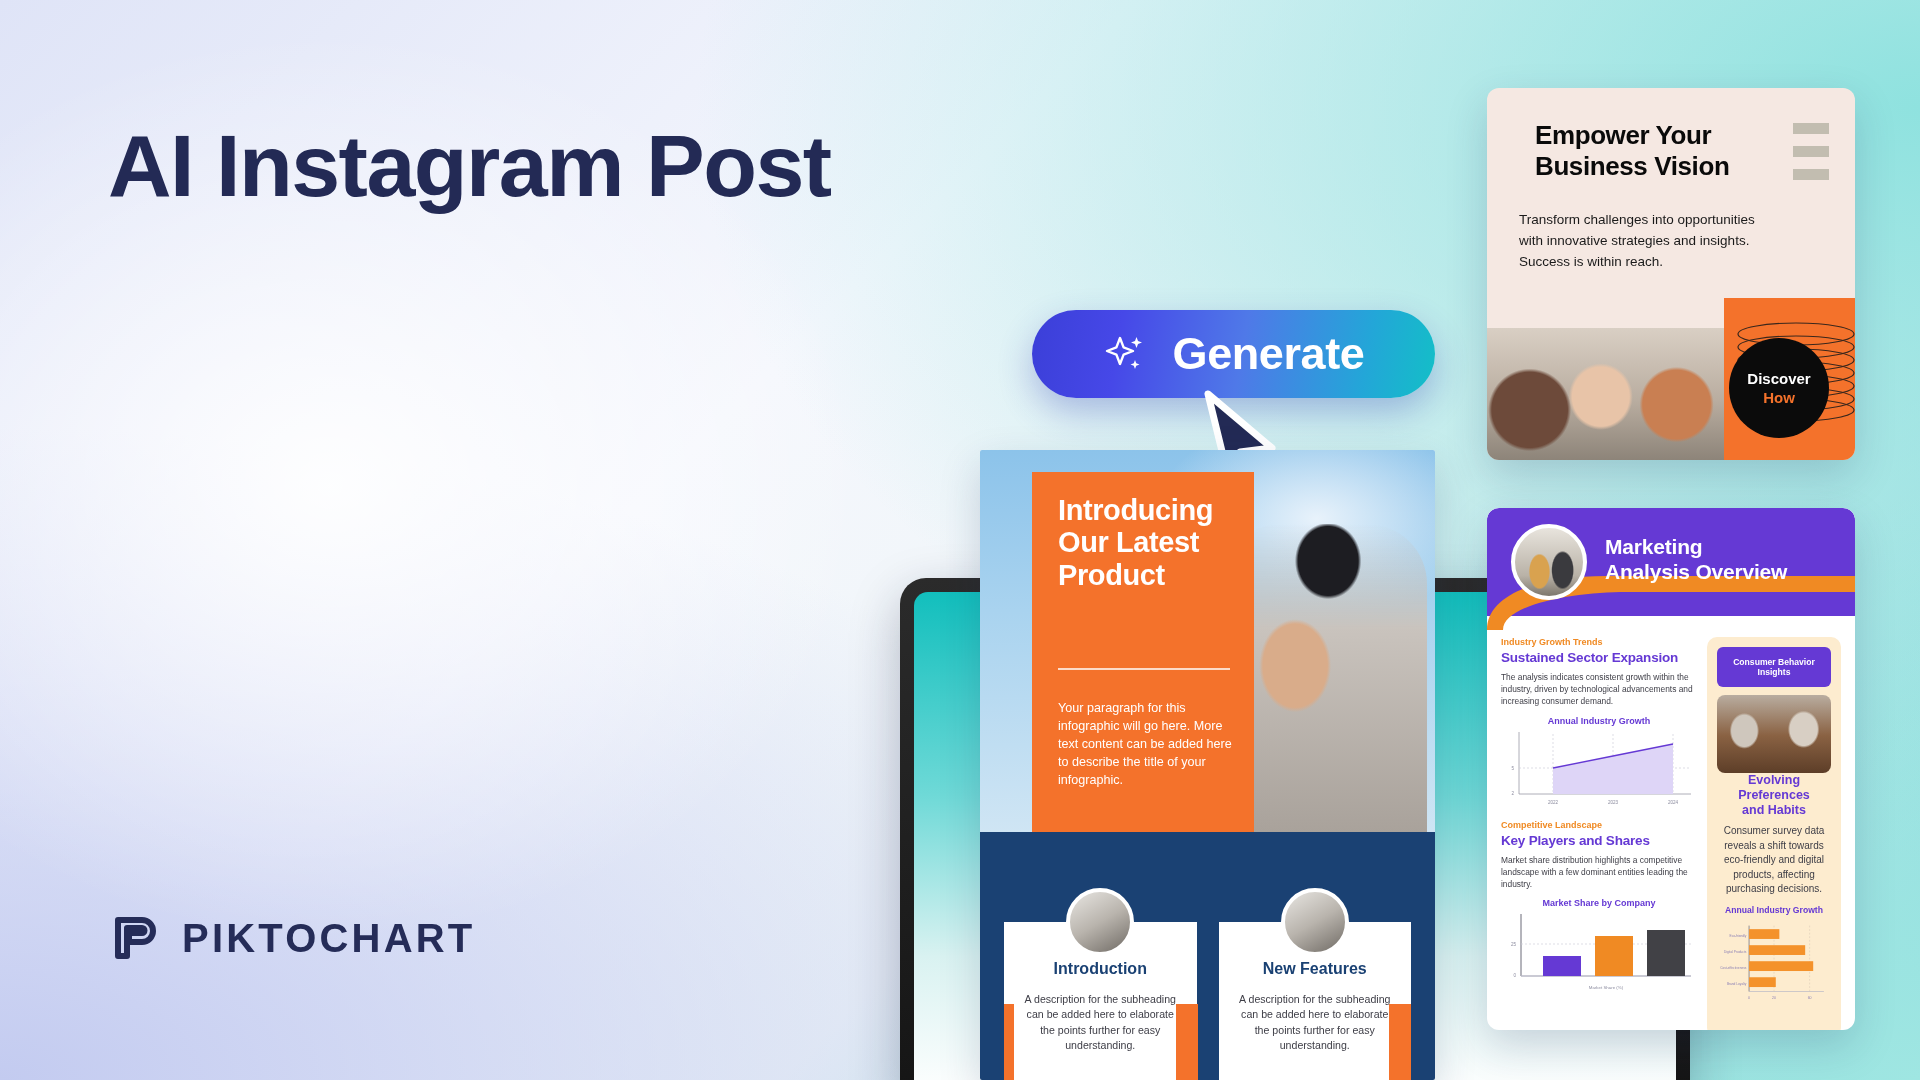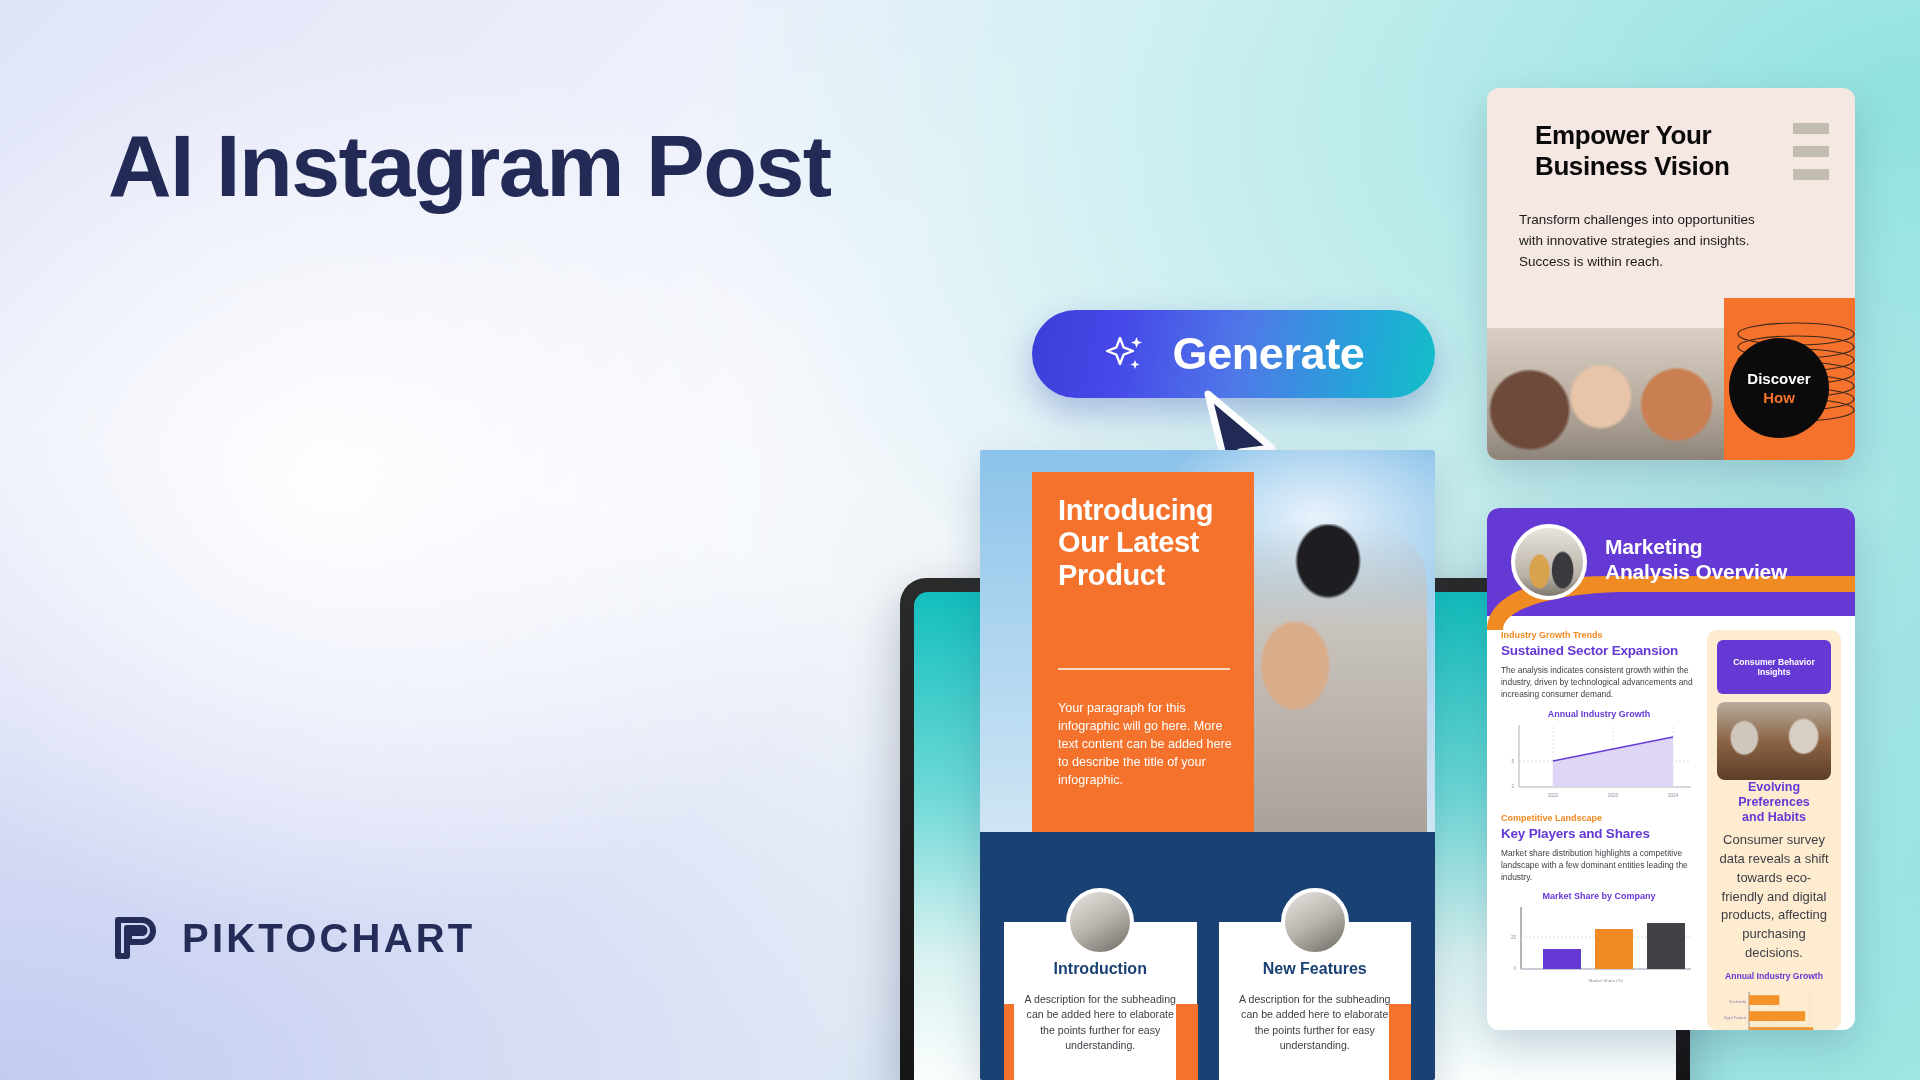--- a/index.html
+++ b/index.html
@@ -73,36 +73,36 @@
   #card-marketing { left: 1487px; top: 508px; width: 368px; height: 522px; border-radius: 12px; background: #fff; }
   #card-marketing .hdr { position: absolute; left: 0; top: 0; width: 100%; height: 108px; background: #6539d4; border-radius: 12px 12px 0 0; }
   #card-marketing .hdr-curve { position: absolute; left: 0; top: 66px; width: 100%; height: 56px; }
   #card-marketing .avatar { position: absolute; left: 24px; top: 16px; width: 76px; height: 76px; border-radius: 50%; border: 4px solid #fff;
     background:
       radial-gradient(32% 54% at 36% 64%, #d9a24f 0%, #d9a24f 44%, rgba(217,162,79,0) 49%),
       radial-gradient(34% 58% at 70% 62%, #3a3a3e 0%, #3a3a3e 44%, rgba(58,58,62,0) 49%),
       linear-gradient(180deg, #e8e4dd 0%, #b9b2a7 70%, #7d776d 100%); }
   #card-marketing .hdr-title { position: absolute; left: 118px; top: 26px; color: #fff; font-size: 21px; font-weight: 800; line-height: 1.2; letter-spacing: -0.2px; }
 
-  .mk-body { position: absolute; left: 0; top: 122px; width: 100%; height: 400px; display: flex; gap: 10px; padding: 0 14px; }
+  .mk-body { position: absolute; left: 0; top: 129px; width: 100%; height: 400px; display: flex; gap: 10px; padding: 0 14px; }
   .mk-col-l { width: 196px; }
   .mk-col-r { flex: 1; background: #fdeccf; border-radius: 10px; padding: 10px 10px 12px; }
   .kicker { font-size: 9px; font-weight: 600; color: #f08a23; margin-bottom: 3px; }
   .sub { font-size: 13.5px; font-weight: 800; color: #6539d4; margin-bottom: 6px; letter-spacing: -0.2px; }
   .para { font-size: 8.4px; line-height: 1.45; color: #3d3d46; }
   .chart-title { font-size: 9px; font-weight: 700; color: #6539d4; text-align: center; margin: 8px 0 2px; }
   .chart-box { height: 84px; }
-  .pill { background: #6539d4; color: #fff; font-size: 8.6px; font-weight: 600; text-align: center; padding: 17px 4px; border-radius: 6px; }
+  .pill { background: #6539d4; color: #fff; font-size: 8.6px; font-weight: 600; text-align: center; padding: 10px 4px; border-radius: 6px; }
   .mk-photo { margin-top: 8px; height: 78px; border-radius: 8px;
     background:
       radial-gradient(28% 50% at 24% 46%, #cfc7bd 0%, #cfc7bd 40%, rgba(207,199,189,0) 46%),
       radial-gradient(30% 52% at 76% 44%, #d8cfc4 0%, #d8cfc4 40%, rgba(216,207,196,0) 46%),
       linear-gradient(180deg, #b9ada0 0%, #8a6243 52%, #5d3e28 100%); }
   .mk-h2 { font-size: 12.5px; font-weight: 800; color: #6539d4; text-align: center; line-height: 1.2; }
-  .mk-p2 { font-size: 13px; line-height: 1.45; color: #3d3d46; text-align: center; margin-top: 6px; }
+  .mk-p2 { font-size: 10px; line-height: 1.45; color: #3d3d46; text-align: center; margin-top: 6px; }
   .bar-title { font-size: 8.6px; font-weight: 700; color: #6539d4; text-align: center; margin-top: 8px; }
 
   
   #device { position: absolute; left: 900px; top: 578px; width: 790px; height: 520px; border-radius: 26px 26px 0 0;
     background: linear-gradient(180deg, #2b2b2b 0%, #151515 100%); padding: 14px 14px 0 14px; box-shadow: 0 18px 50px rgba(20,30,60,.28); }
   #device .screen { width: 100%; height: 100%; border-radius: 14px 14px 0 0; overflow: hidden; position: relative;
     background: linear-gradient(180deg, #12bfbd 0%, #6ed9d7 40%, #d9f2f1 72%, #ffffff 100%); }
 
   
   #card-product { left: 980px; top: 450px; width: 455px; height: 630px; border-radius: 2px; background: #fff; }

